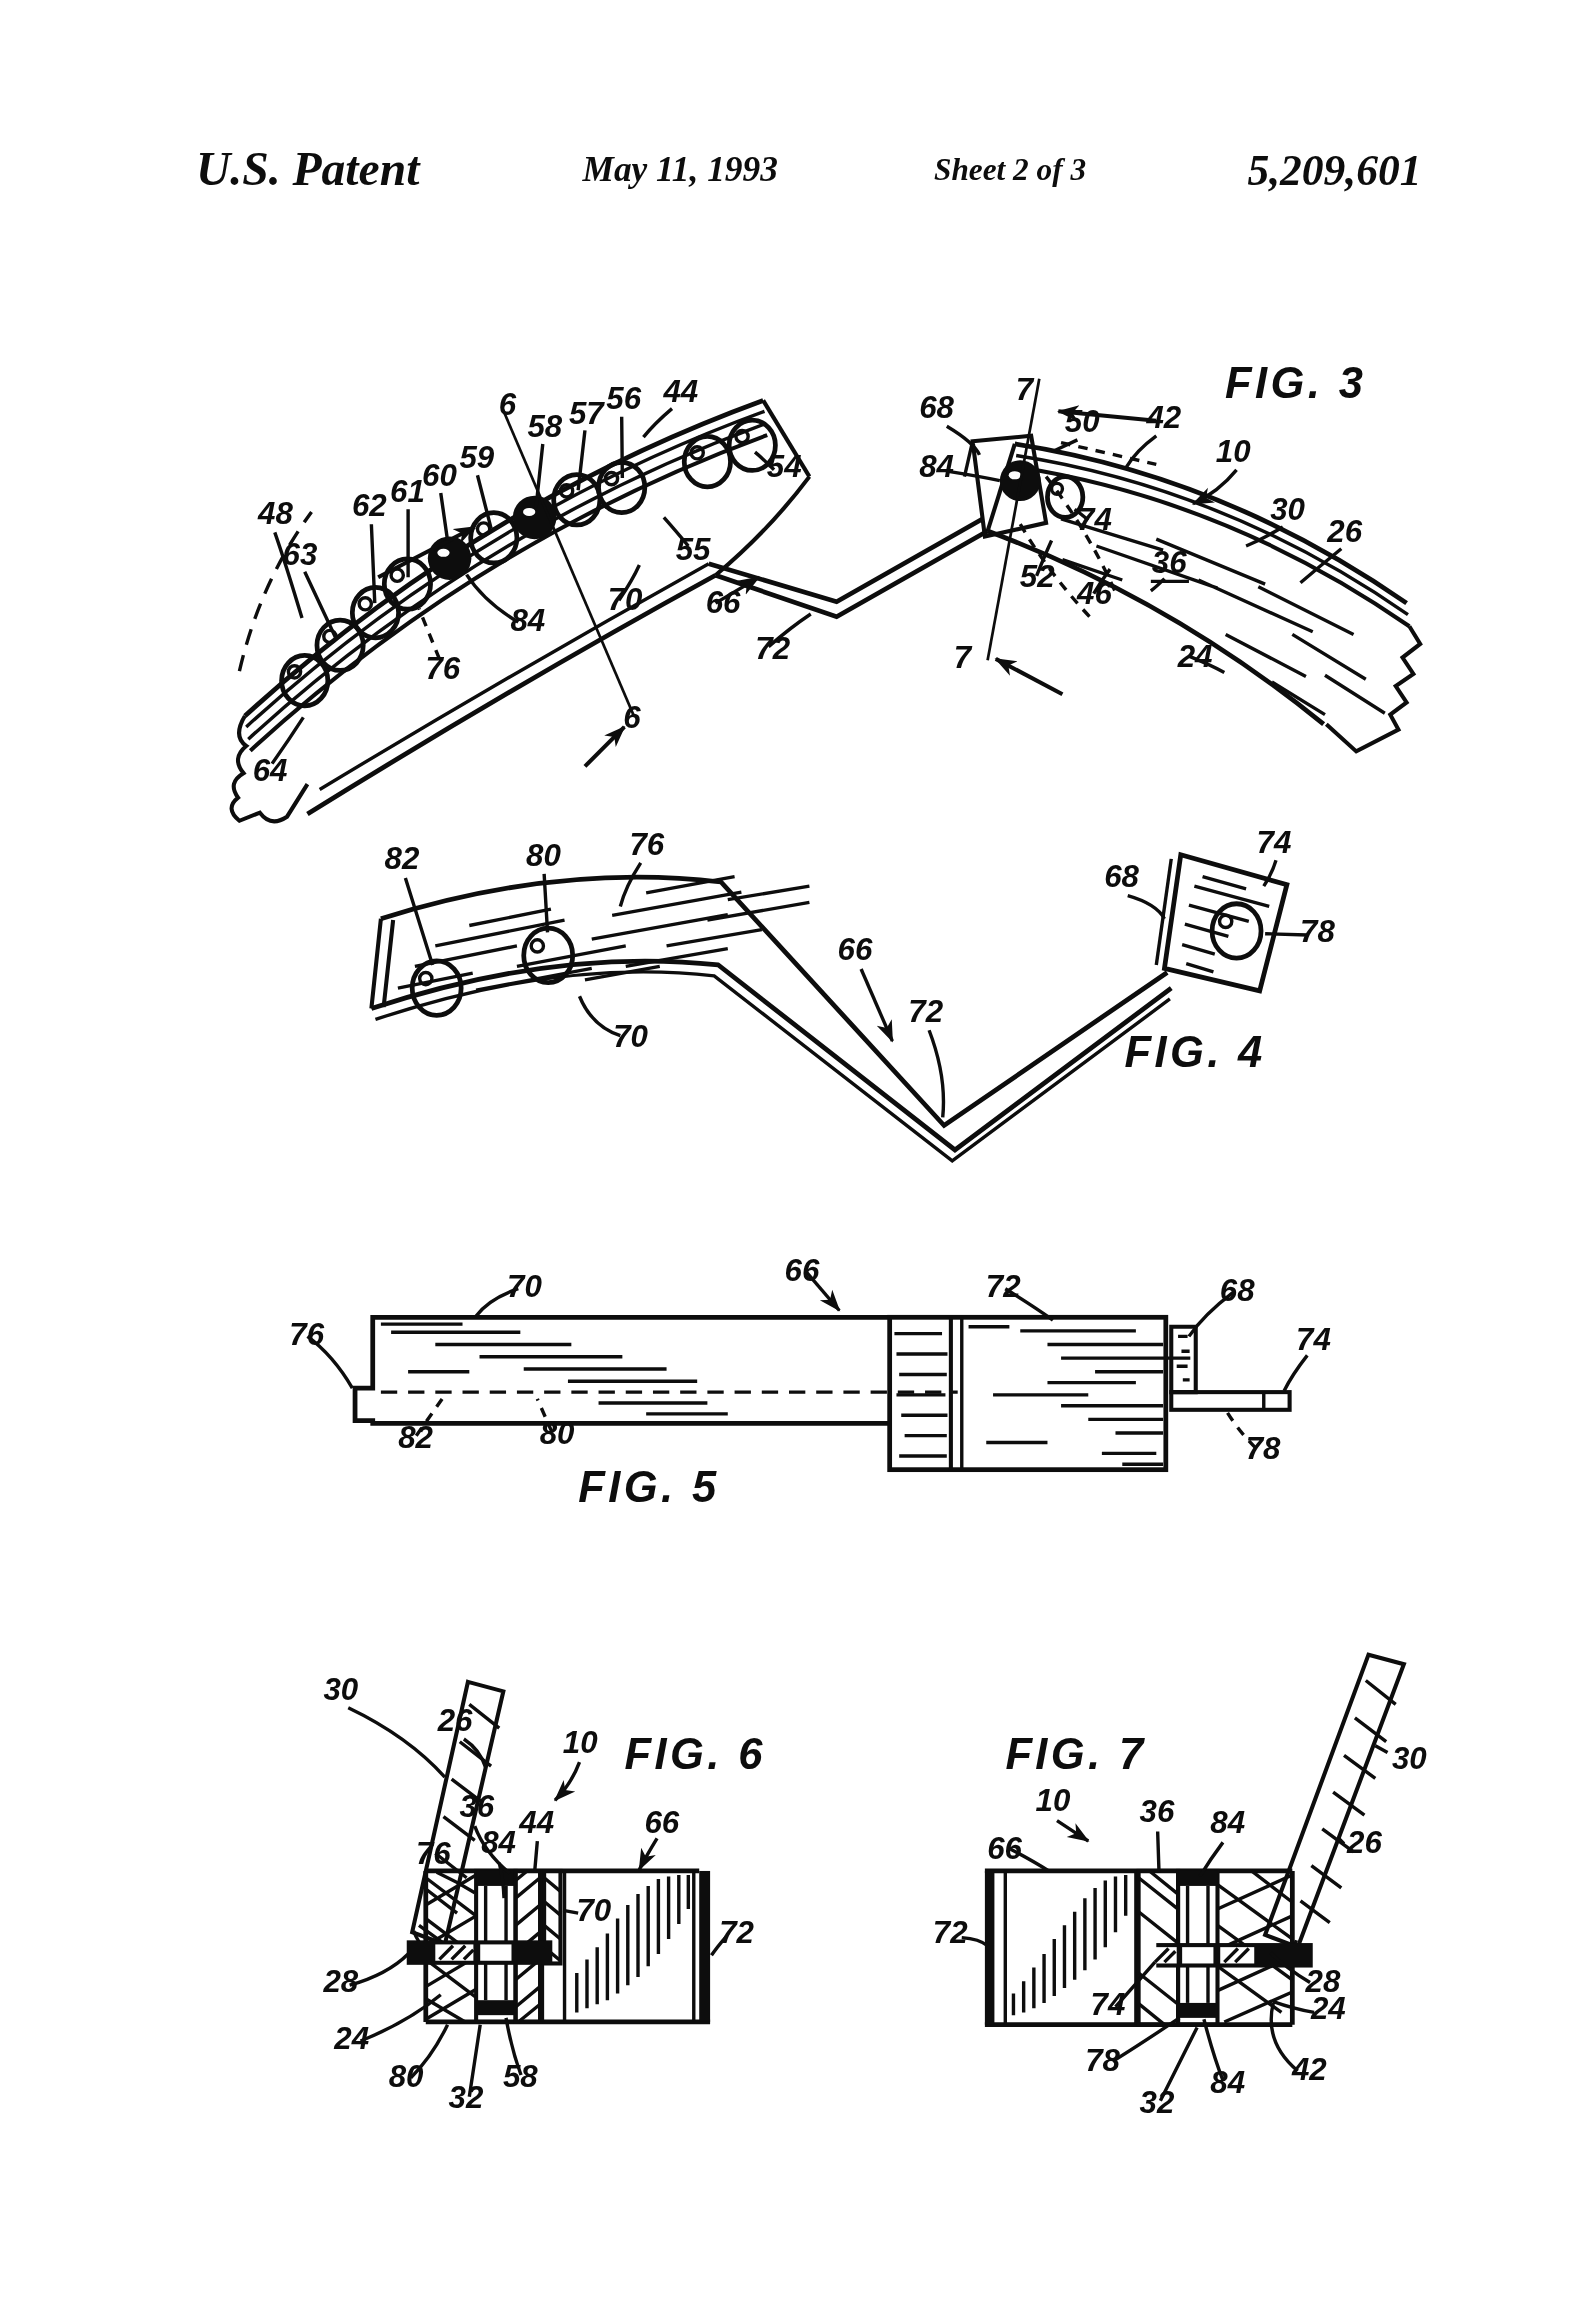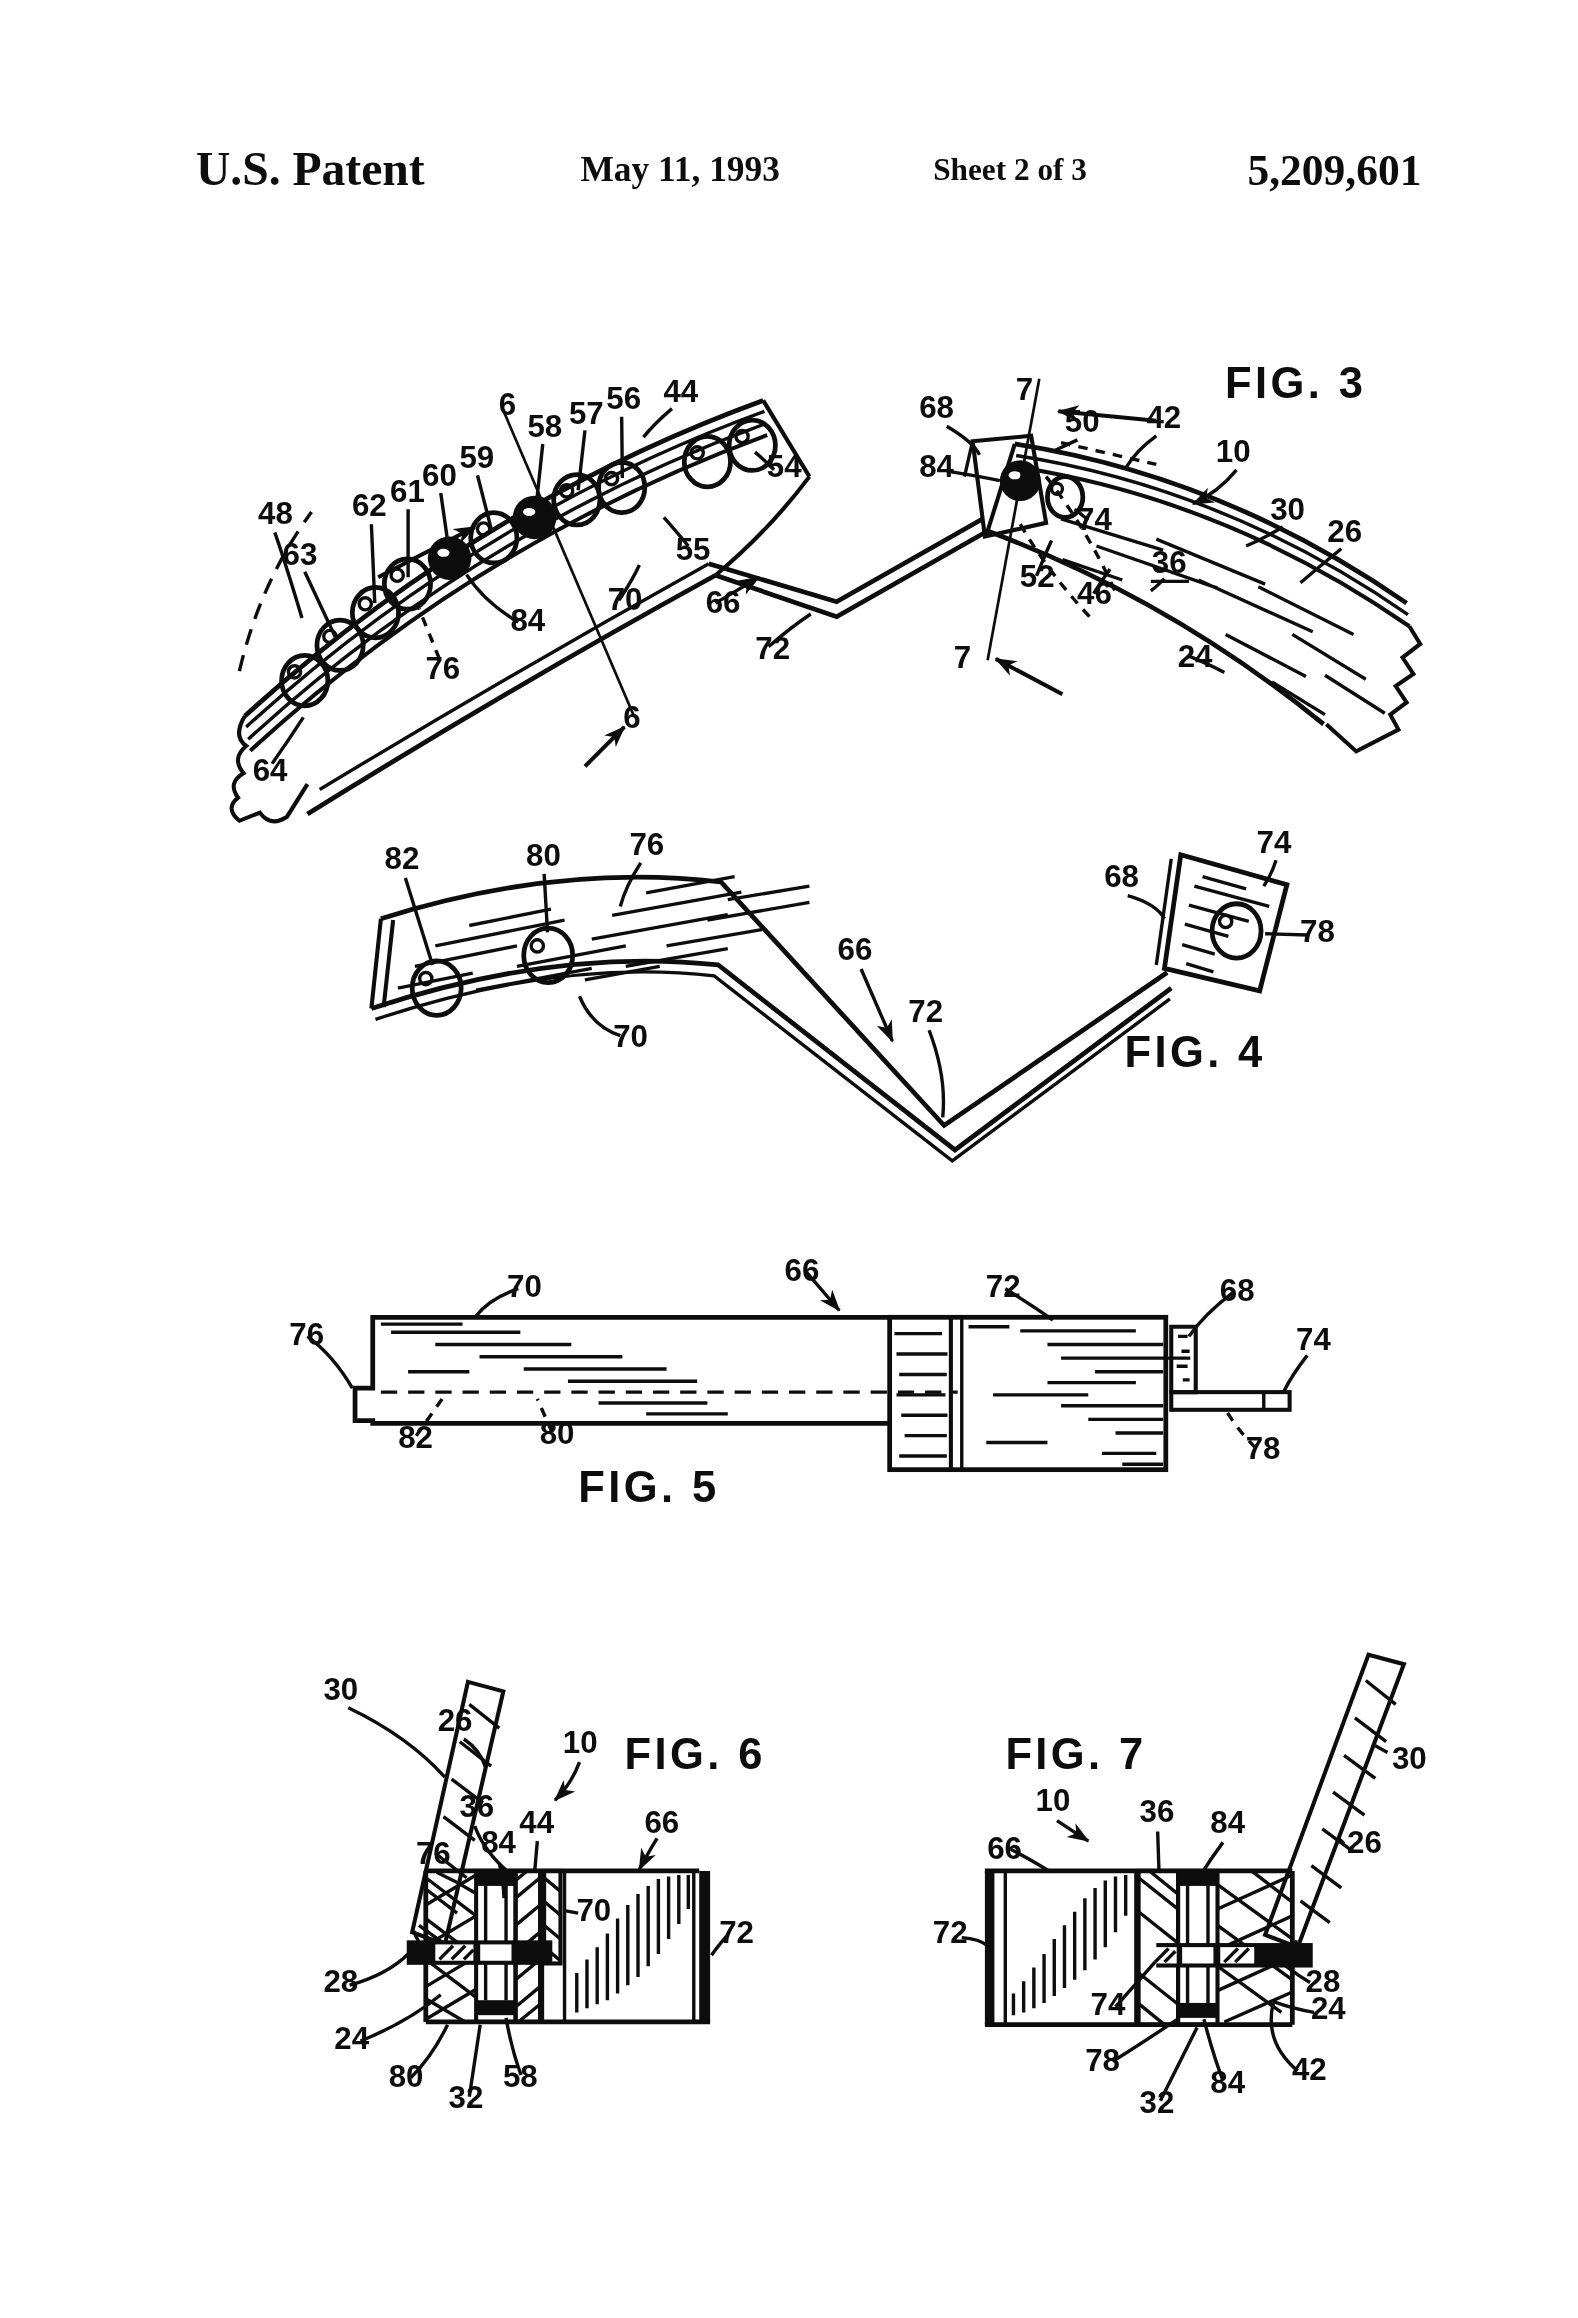--- a/index.html
+++ b/index.html
@@ -1,17 +1,17 @@
 <!DOCTYPE html>
 <html style="font-size:11px"><head>
 <meta charset="utf-8">
 <style>
   html,body{margin:0;padding:0;background:#e8e8e8;}
   .sheet{position:relative;width:1578px;height:2319px;background:#ffffff;margin:0 auto;overflow:hidden;
-         font-family:"Liberation Sans", sans-serif;}
+         font-family:"Liberation Sans", sans-serif;font-style:italic;}
   svg{position:absolute;left:0;top:0;}
   svg text{fill:#0d0d0d;}
   .hdr-serif{font-family:"Liberation Serif", serif;font-weight:bold;}
   .ref{font-family:"Liberation Sans", sans-serif;font-weight:bold;font-size:46px;text-anchor:middle;}
   .figtitle{font-family:"Liberation Sans", sans-serif;font-weight:bold;font-size:64px;text-anchor:middle;letter-spacing:5px;}
   .ink{stroke:#0d0d0d;fill:none;}
   .w4{stroke-width:4px;} .w5{stroke-width:5px;} .w6{stroke-width:6px;} .w7{stroke-width:7px;}
   .dash{stroke-dasharray:24 16;}
   .dash2{stroke-dasharray:14 12;}
   .fillink{fill:#0d0d0d;stroke:none;}

